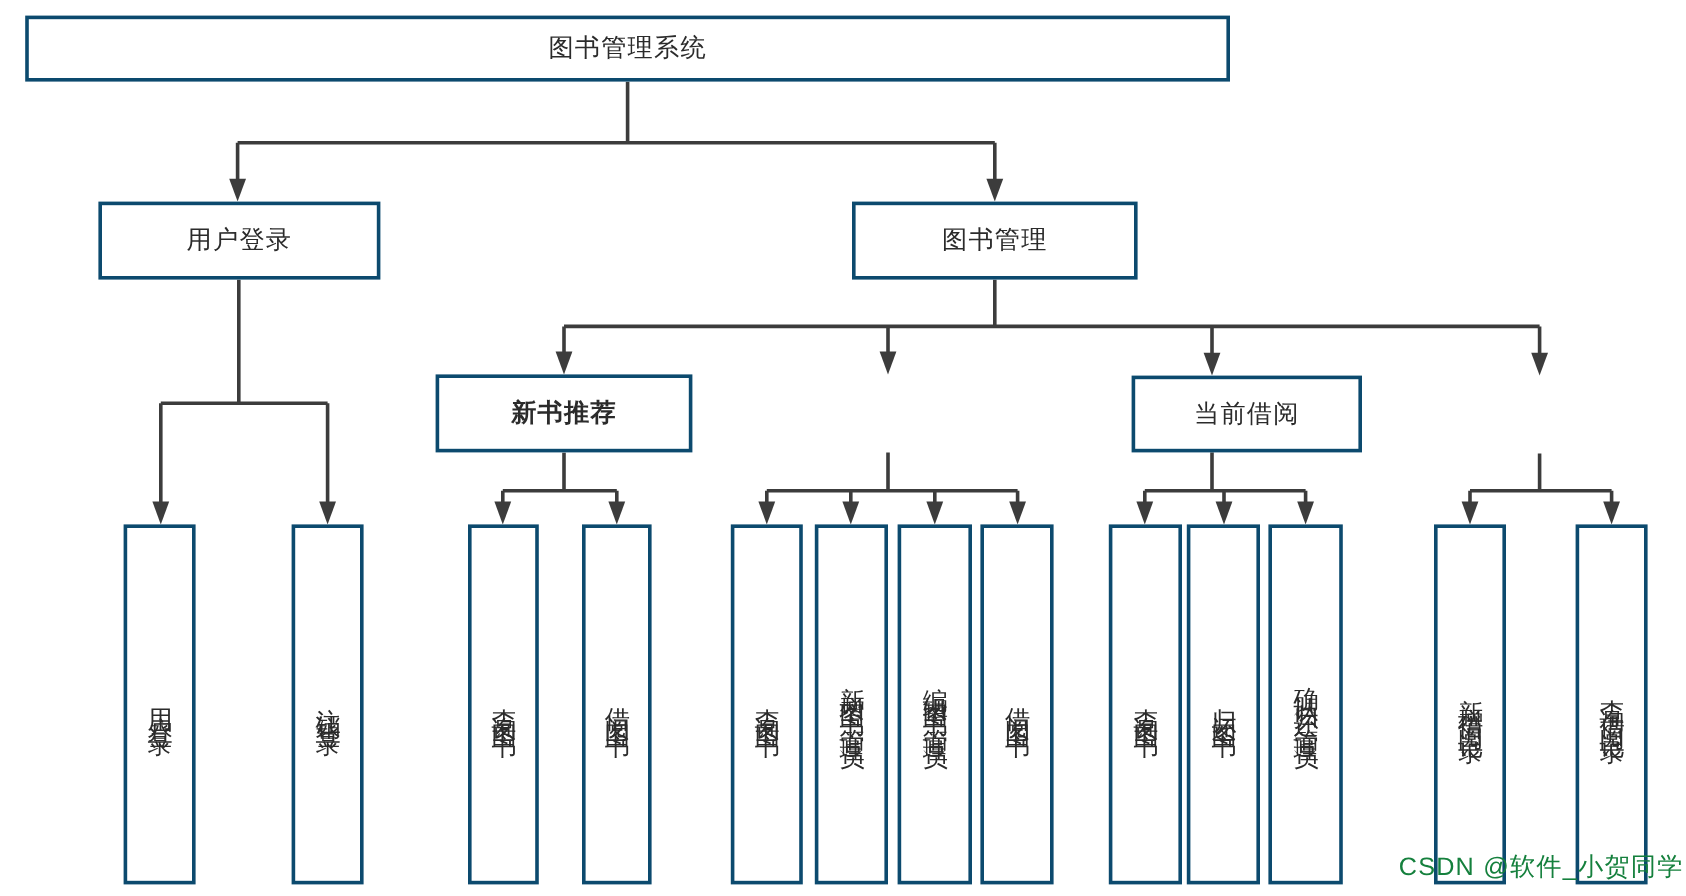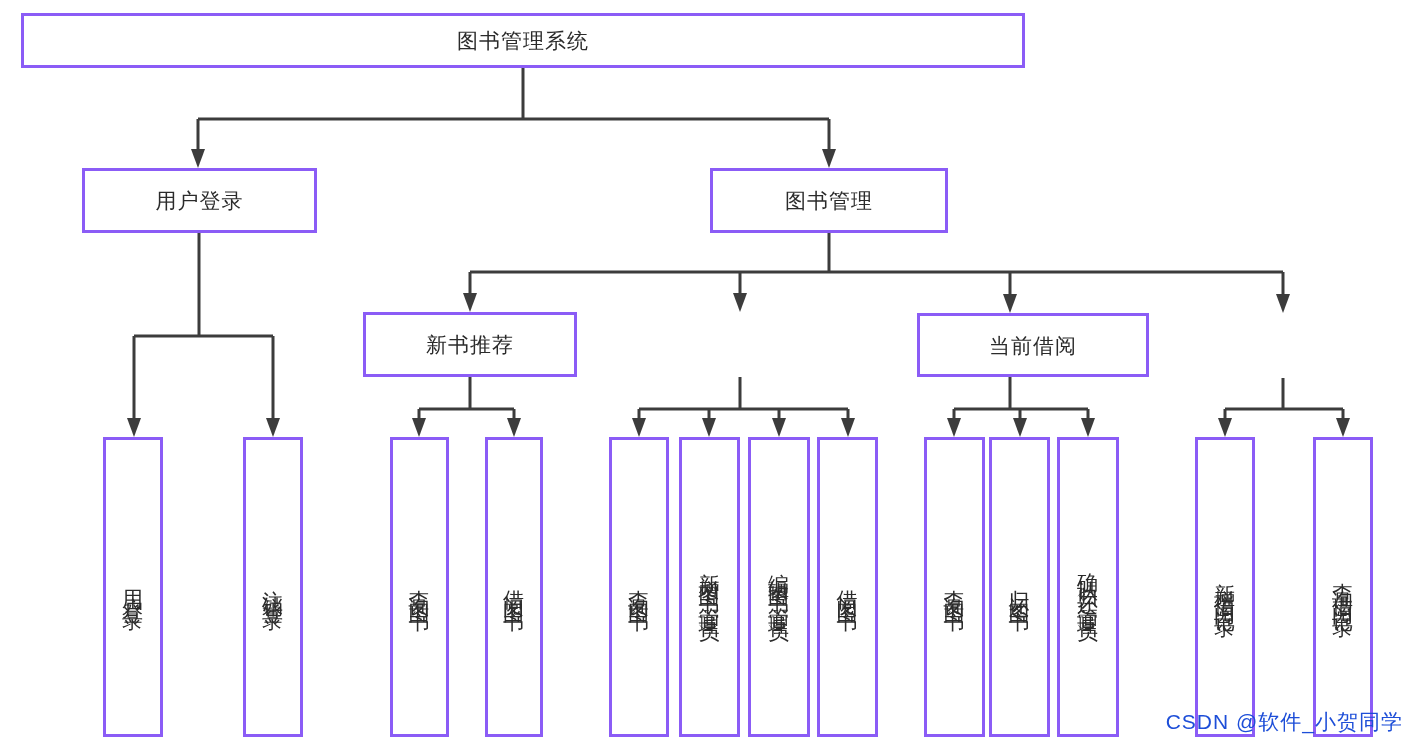--- a/index.html
+++ b/index.html
@@ -18,21 +18,21 @@
   #connectors {
     position: absolute;
     left: 0;
     top: 0;
     width: 1405px;
     height: 747px;
   }
   .node {
     position: absolute;
     box-sizing: border-box;
-    border: 3px solid #8b5cf6;
+    border: 3px solid #0c4a6e;
     background: #ffffff;
     display: flex;
     align-items: center;
     justify-content: center;
     color: #2b2b2b;
     font-size: 21px;
     letter-spacing: 1px;
     text-align: center;
     line-height: 1;
     white-space: nowrap;
@@ -47,21 +47,21 @@
     font-size: 21px;
     color: #2b2b2b;
     line-height: 1;
     white-space: nowrap;
   }
   #watermark {
     position: absolute;
     right: 2px;
     top: 708px;
     font-size: 21px;
-    color: #1d4ed8;
+    color: #15803d;
     letter-spacing: 1px;
     white-space: nowrap;
   }
 </style>
 </head>
 <body>
 
 <div id="stage">
 
   <svg id="connectors" viewBox="0 0 1405 747" xmlns="http://www.w3.org/2000/svg" aria-hidden="true">
@@ -108,24 +108,24 @@
     <span>图书管理系统</span>
   </div>
 
   <div class="node" style="left:82px; top:168px; width:235px; height:65px;">
     <span>用户登录</span>
   </div>
   <div class="node" style="left:710px; top:168px; width:238px; height:65px;align-items:center;">
     <span>图书管理</span>
   </div>
 
-  <div class="node" style="left:363px; top:312px; width:214px; height:65px;">
+  <div class="node" style="left:363px; top:312px; width:214px; height:65px;font-weight:bold;">
     <span>新书推荐</span>
   </div>
-  <div class="node" style="left:917px; top:313px; width:232px; height:64px;">
+  <div class="node" style="left:943px; top:313px; width:192px; height:64px;">
     <span>当前借阅</span>
   </div>
 
   <div class="node leaf" style="left:103px; top:437px; width:60px; height:300px;">
     <span class="vtext">用户登录</span>
   </div>
   <div class="node leaf" style="left:243px; top:437px; width:60px; height:300px;">
     <span class="vtext">注销登录</span>
   </div>
 

